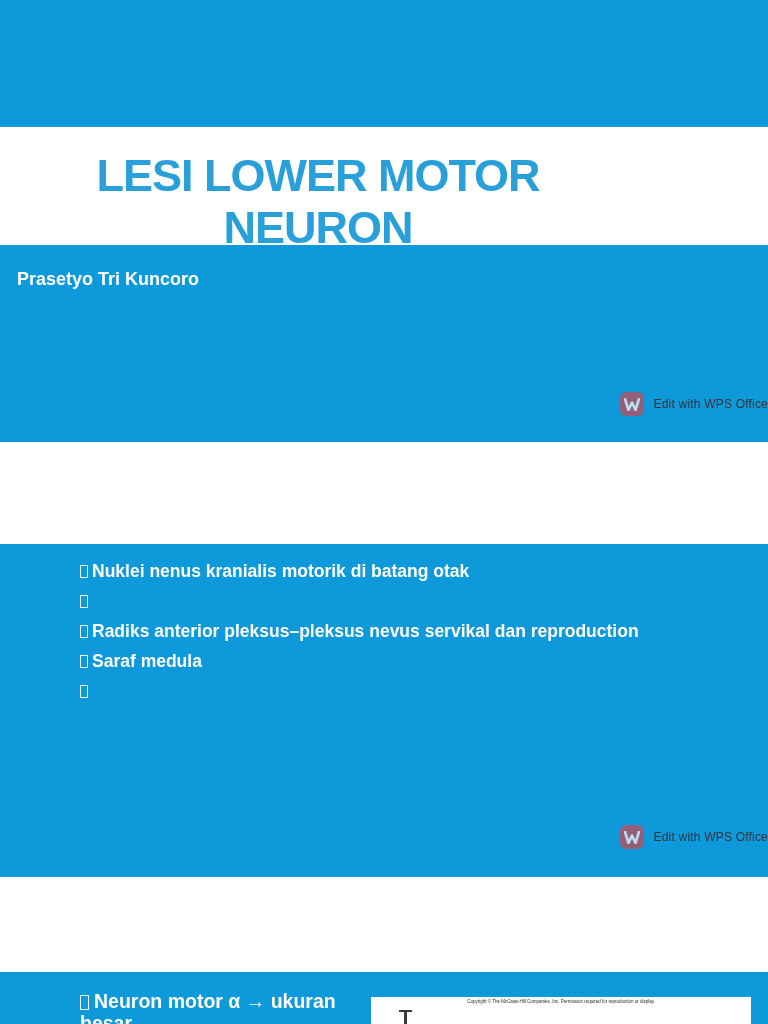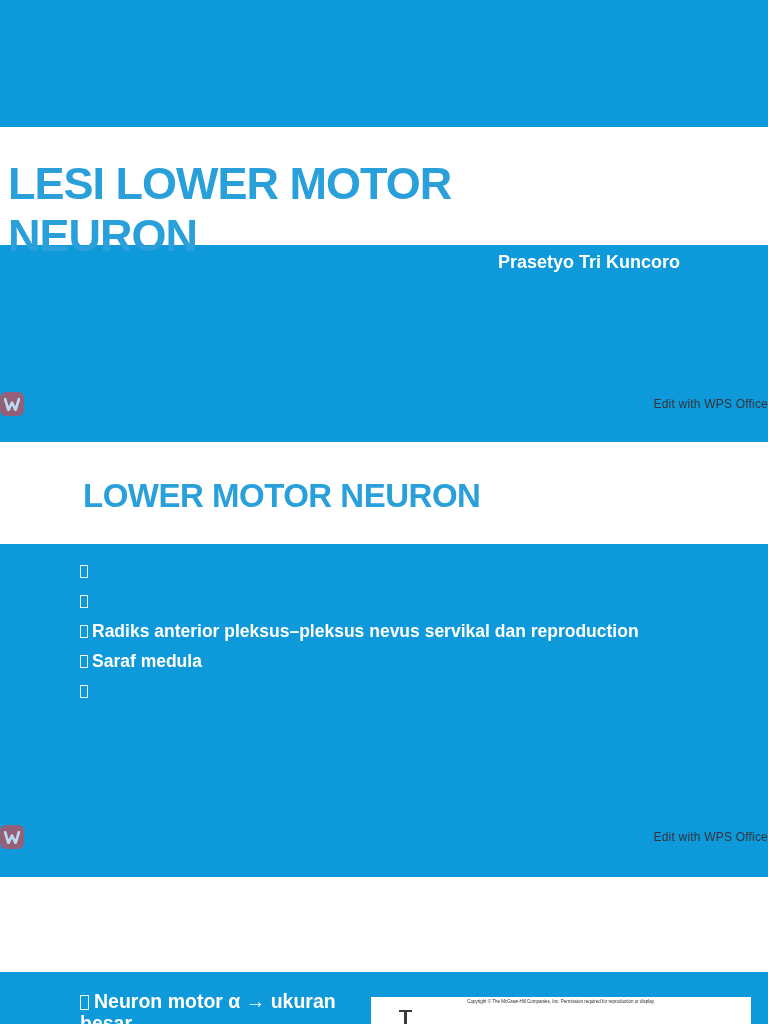--- a/index.html
+++ b/index.html
@@ -19,34 +19,34 @@
   }
   .band-title { top: 127px; height: 118px; }
   .band-h2    { top: 442px; height: 102px; }
   .band-h3    { top: 877px; height: 95px;  }
 
   .slide-title {
     position: absolute;
     top: 150px;
     left: 0;
     width: 636px;
-    text-align: left;
-    margin: 8px;
+    text-align: center;
+    margin: 0;
     font-size: 45px;
     font-weight: 700;
     letter-spacing: -1px;
     color: #2aa0db;
   }
   .slide-subtitle {
     position: absolute;
     top: 252px;
     left: 0;
     width: 680px;
-    text-align: right;
-    margin: 0;
+    text-align: left;
+    margin: 17px;
     font-size: 18px;
     font-weight: 700;
     color: #ffffff;
   }
   .section-heading {
     position: absolute;
     left: 83px;
     margin: 0;
     font-size: 33px;
     font-weight: 700;
@@ -55,21 +55,21 @@
   }
   .heading-2 { top: 477px; }
   .heading-3 { top: 912px; }
 
   .watermark {
     position: absolute;
     left: 0;
     width: 768px;
     display: flex;
     align-items: center;
-    justify-content: space-between;
+    justify-content: flex-end;
     gap: 10px;
   }
   .wm-1 { top: 392px; }
   .wm-2 { top: 825px; }
   .wm-badge {
     width: 24px;
     height: 24px;
     border-radius: 6px;
     background: #935f79;
     display: flex;
@@ -178,24 +178,23 @@
   <div class="watermark wm-1">
     <span class="wm-badge">
       <svg width="16" height="13" viewBox="0 0 16 13">
         <path d="M1 1 L4.5 12 L8 4.5 L11.5 12 L15 1" fill="none" stroke="#bcdcef" stroke-width="2.6" stroke-linecap="round" stroke-linejoin="round"></path>
       </svg>
     </span>
     <span class="wm-label">Edit with WPS Office</span>
   </div>
 
   <div class="white-band band-h2"></div>
-  <h2 class="section-heading heading-2">LOWER MOTOR NEURON</h2>
 
   <ul class="bullet-list">
-    <li><span class="tofu"></span></li>
+    <li><span class="tofu"></span><span>Nuklei nenus kranialis motorik di batang otak</span></li>
     <li><span class="tofu"></span></li>
     <li><span class="tofu"></span><span>Radiks anterior pleksus–pleksus nevus servikal dan reproduction</span></li>
     <li><span class="tofu"></span><span>Saraf medula</span></li>
     <li><span class="tofu"></span></li>
   </ul>
 
   <div class="watermark wm-2">
     <span class="wm-badge">
       <svg width="16" height="13" viewBox="0 0 16 13">
         <path d="M1 1 L4.5 12 L8 4.5 L11.5 12 L15 1" fill="none" stroke="#bcdcef" stroke-width="2.6" stroke-linecap="round" stroke-linejoin="round"></path>

